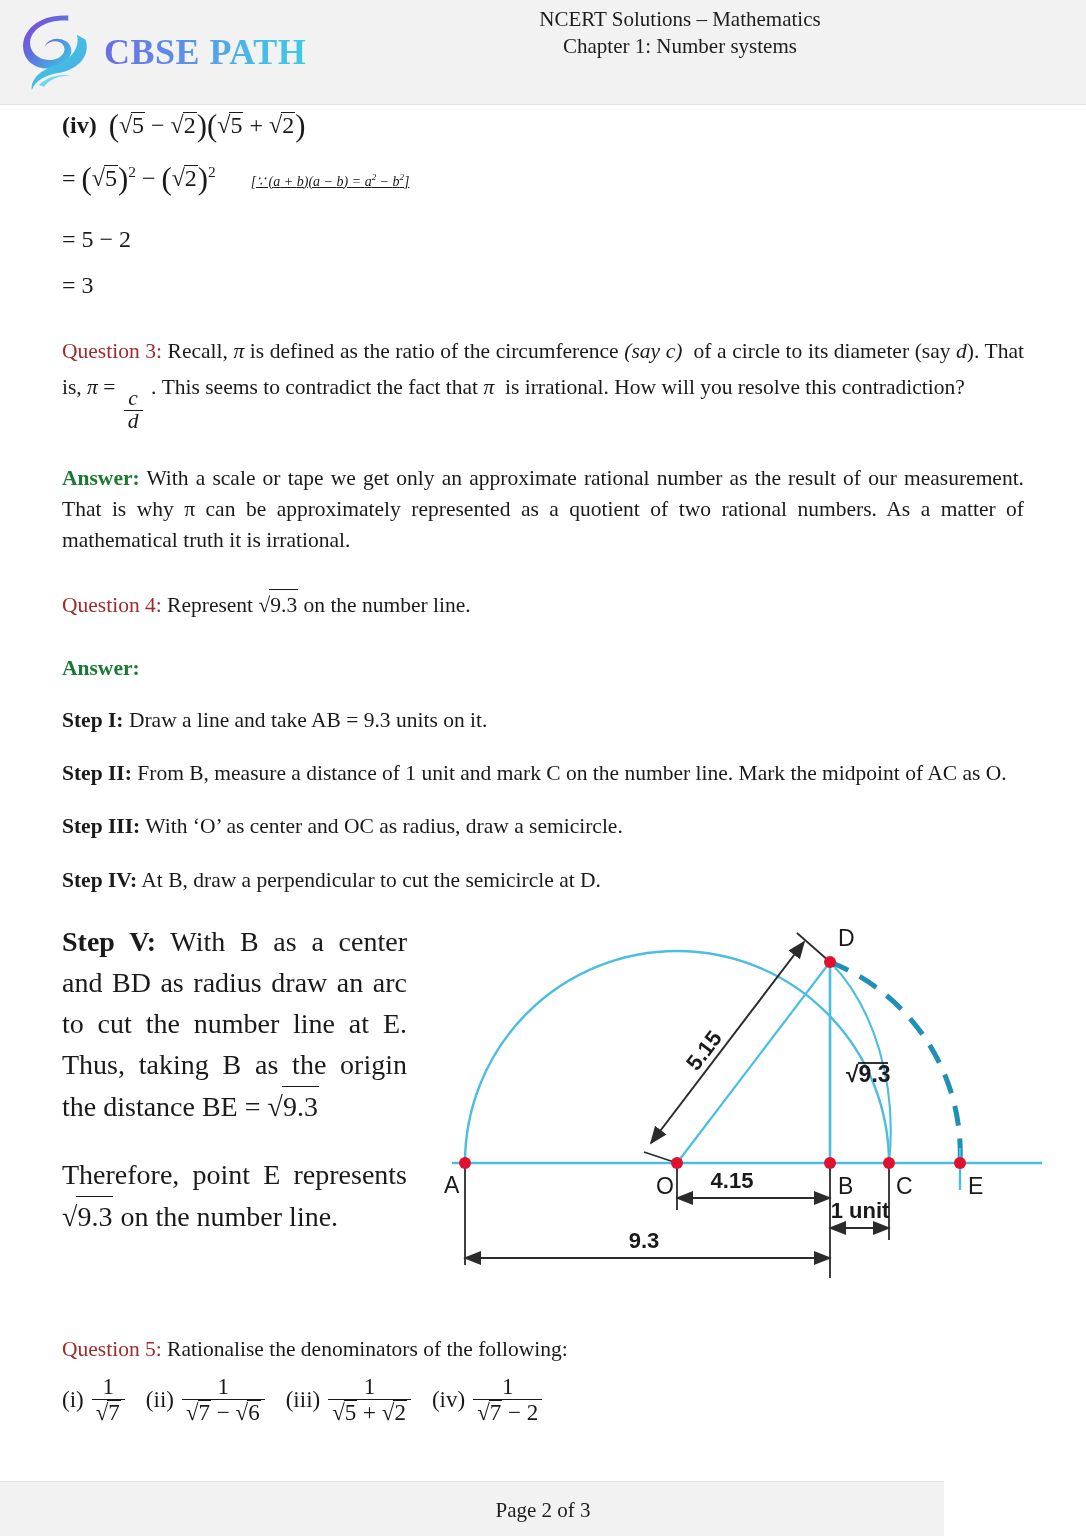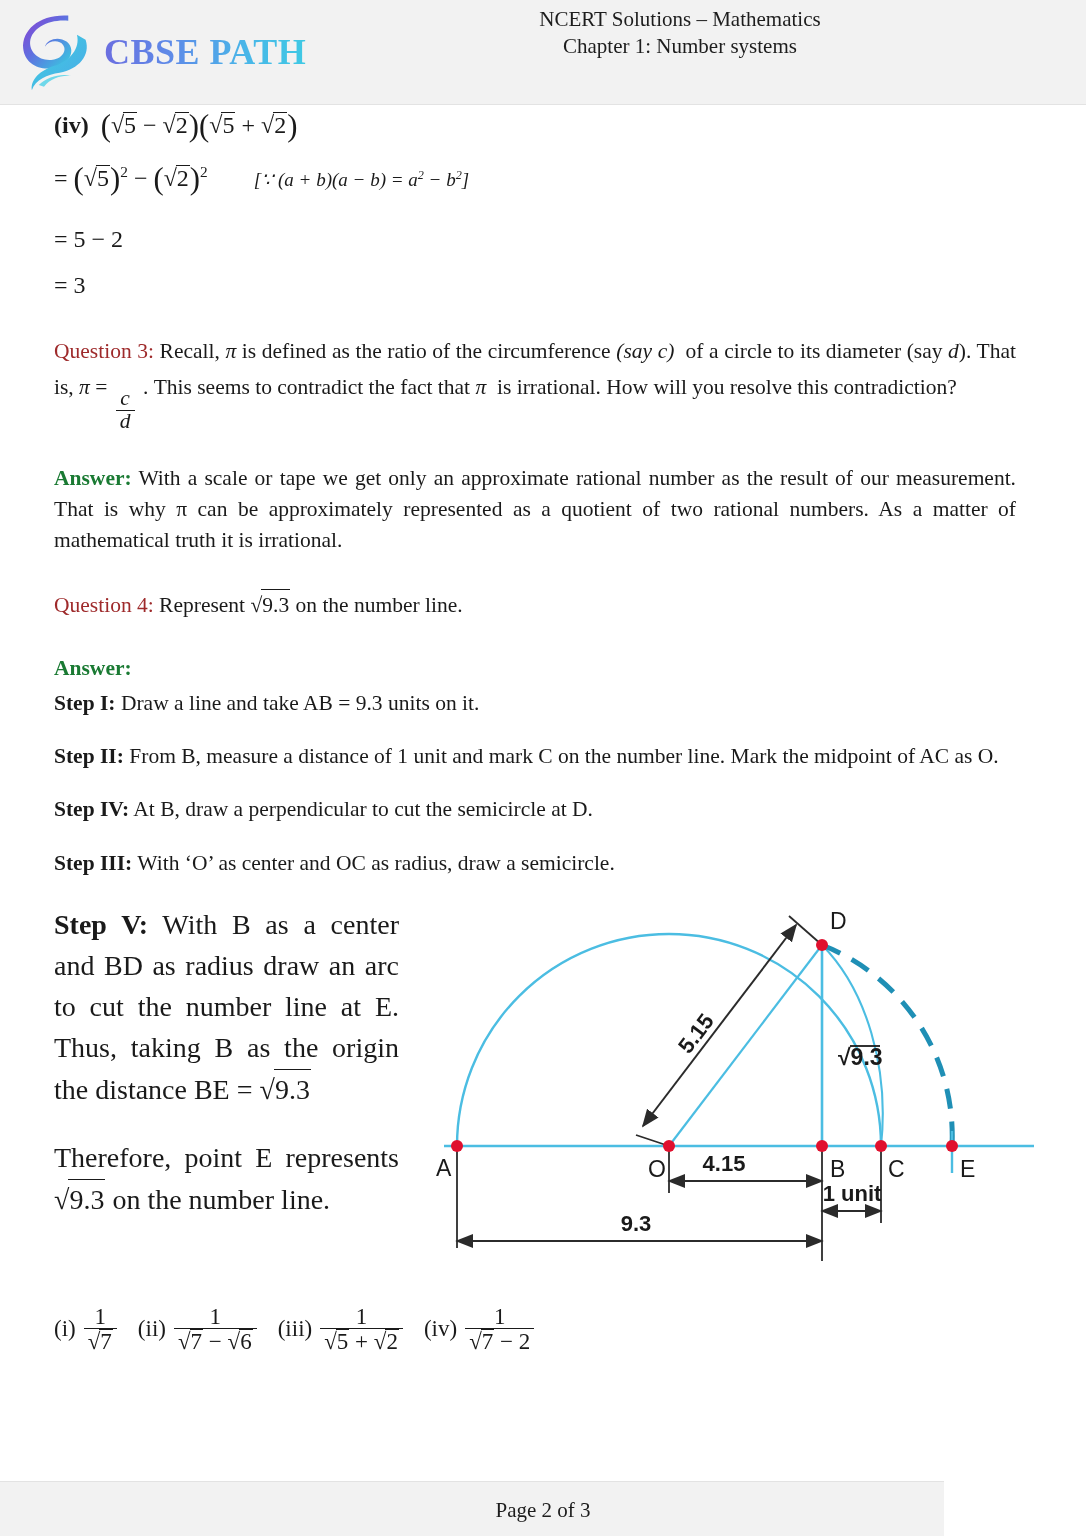--- a/index.html
+++ b/index.html
@@ -35,21 +35,21 @@
     position:absolute;left:330px;top:6px;width:700px;
     text-align:center;line-height:1.30;
   }
   .header-titles div{font-size:21px;color:#1d1d1d;}
 
   
   .page{
     position:absolute;left:0;top:105px;width:1086px;height:1365px;
     background:#ffffff;
   }
-  .content{position:absolute;left:54px;top:0;width:962px;}
+  .content{position:absolute;left:62px;top:0;width:962px;}
 
   .lbl-q{color:#9e2a2b;font-weight:normal;}
   .lbl-a{color:#1a7a33;font-weight:bold;}
   .b{font-weight:bold;}
   .it{font-style:italic;}
 
   .para{font-size:21.5px;line-height:1.46;text-align:justify;margin:0;}
   .mathline{font-size:24px;line-height:1.0;white-space:nowrap;}
 
   
@@ -161,21 +161,21 @@
 
     <div style="margin-top:6px;">
       <div class="mathline">
         <span class="b">(iv)</span>
         <span style="margin-left:6px;"><span class="bigp">(</span><span class="rad">√<span class="bar">5</span></span> − <span class="rad">√<span class="bar">2</span></span><span class="bigp">)</span><span class="bigp">(</span><span class="rad">√<span class="bar">5</span></span> + <span class="rad">√<span class="bar">2</span></span><span class="bigp">)</span></span>
       </div>
 
       <div class="mathline" style="margin-top:22px;">
         <span>= <span class="bigp">(</span><span class="rad">√<span class="bar">5</span></span><span class="bigp">)</span><span class="sup">2</span>
           − <span class="bigp">(</span><span class="rad">√<span class="bar">2</span></span><span class="bigp">)</span><span class="sup">2</span></span>
-        <span class="it" style="margin-left:40px;font-size:19px;">[∵ (<i>a</i> + <i>b</i>)(<i>a</i> − <i>b</i>) = <i>a</i><span class="sup">2</span> − <i>b</i><span class="sup">2</span>]</span>
+        <span class="it" style="margin-left:29px;font-size:14px;text-decoration:underline;">[∵ (<i>a</i> + <i>b</i>)(<i>a</i> − <i>b</i>) = <i>a</i><span class="sup">2</span> − <i>b</i><span class="sup">2</span>]</span>
       </div>
 
       <div class="mathline" style="margin-top:32px;">= 5 − 2</div>
       <div class="mathline" style="margin-top:22px;">= 3</div>
     </div>
 
     <div class="para" style="margin-top:36px;line-height:1.72;">
       <span class="lbl-q">Question 3:</span>
       <span>
         Recall, <i>π</i> is defined as the ratio of the circumference <span class="it">(say c)</span>&nbsp; of a circle to its
@@ -198,35 +198,35 @@
       <span class="lbl-q">Question 4:</span>
       <span>
         Represent <span class="rad">√<span class="bar">9.3</span></span> on the number line.
       </span>
     </div>
 
     <div class="para" style="margin-top:32px;">
       <span class="lbl-a">Answer:</span>
     </div>
 
-    <div class="para" style="margin-top:3px;">
+    <div class="para" style="margin-top:20px;">
       <span class="b">Step I:</span>
       <span>Draw a line and take AB = 9.3 units on it.</span>
     </div>
     <div class="para" style="margin-top:22px;">
       <span class="b">Step II:</span>
       <span>From B, measure a distance of 1 unit and mark C on the number line. Mark the midpoint of AC as O.</span>
     </div>
     <div class="para" style="margin-top:22px;">
+      <span class="b">Step III:</span>
+      <span>With ‘O’ as center and OC as radius, draw a semicircle.</span>
+    </div>
+    <div class="para" style="margin-top:22px;">
       <span class="b">Step IV:</span>
       <span>At B, draw a perpendicular to cut the semicircle at D.</span>
-    </div>
-    <div class="para" style="margin-top:22px;">
-      <span class="b">Step III:</span>
-      <span>With ‘O’ as center and OC as radius, draw a semicircle.</span>
     </div>
 
     <div class="stepv-wrap" style="margin-top:26px;height:390px;">
       <div class="stepv-text">
         <span class="b">Step V:</span>
         <span>
           With B as a center and BD as radius draw an arc to cut the number line at E. Thus,
           taking B as the origin the distance BE = <span class="rad">√<span class="bar">9.3</span></span>
         </span>
         <div style="margin-top:28px;">
@@ -292,20 +292,24 @@
           <text x="278" y="145" text-anchor="middle" font-family="Liberation Sans, sans-serif" font-weight="bold" font-size="22" fill="#1a1a1a" transform="rotate(-53 278 145)">5.15</text>
 
           <g>
             <text x="414" y="172" font-family="Liberation Sans, sans-serif" font-weight="bold" font-size="23" fill="#1a1a1a">√9.3</text>
             <line x1="426" y1="153" x2="456" y2="153" stroke="#1a1a1a" stroke-width="1.8"></line>
           </g>
         </svg>
       </div>
     </div>
 
+    <div class="para" style="margin-top:22px;">
+      <span class="lbl-q">Question 5:</span>
+      <span>Rationalise the denominators of the following:</span>
+    </div>
 
     <div class="q5list" style="margin-top:10px;">
       <span class="item">
         <span>(i)</span>
         <span class="frac">
           <span class="num">1</span>
           <span class="den"><span class="rad">√<span class="bar">7</span></span></span>
         </span>
       </span>
       <span class="item">

